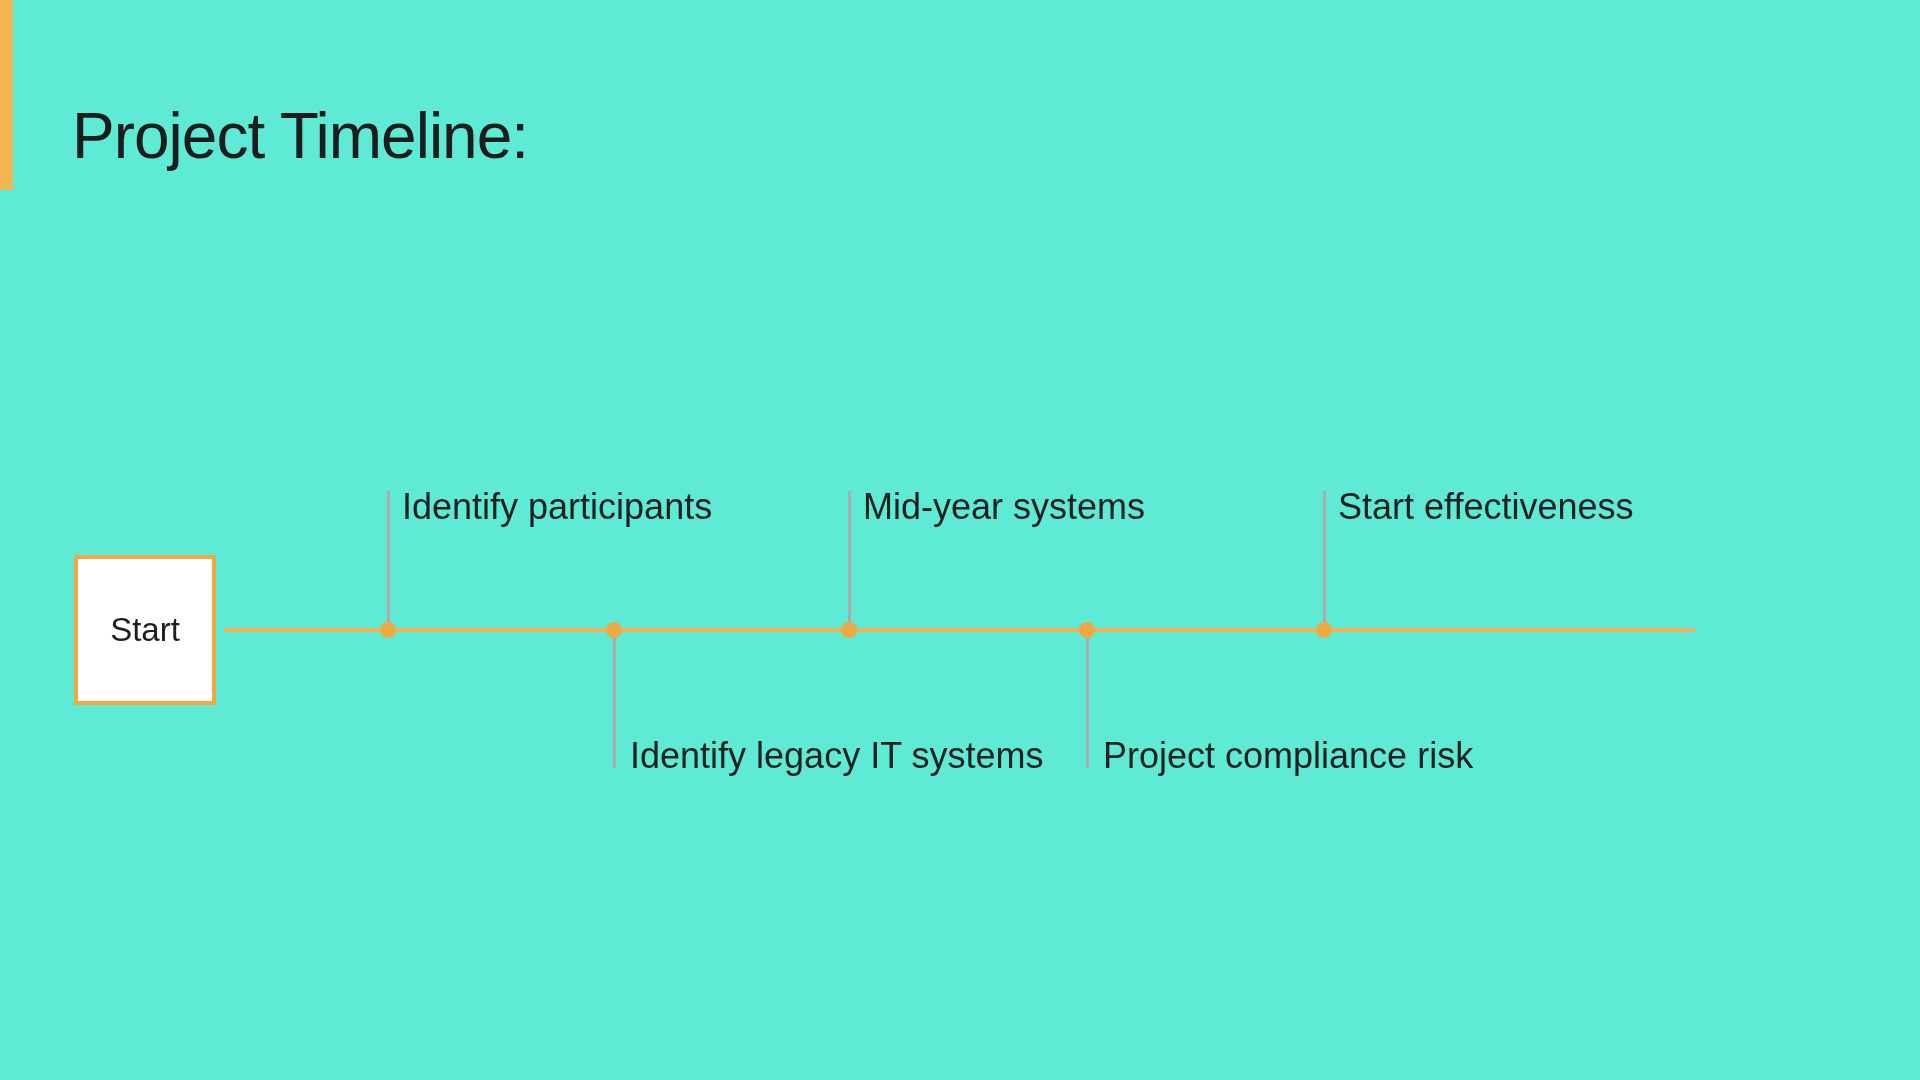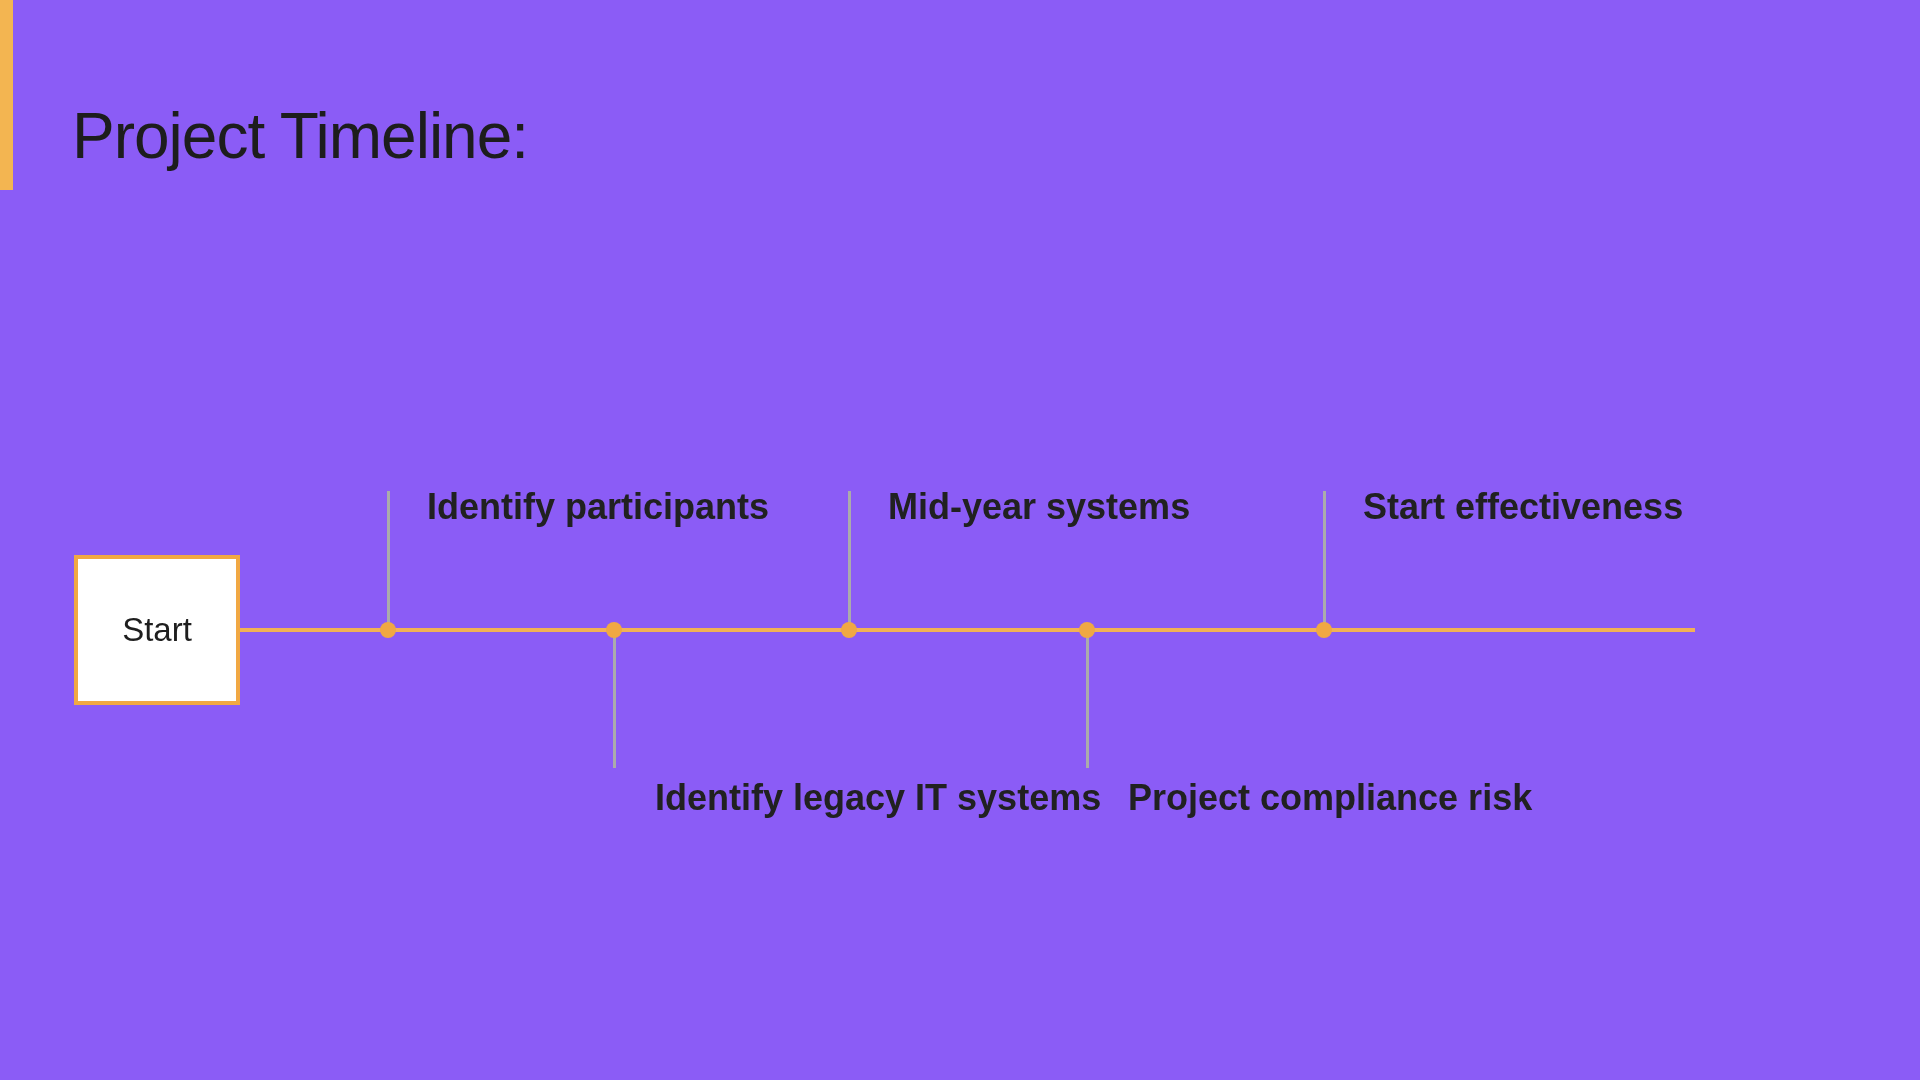--- a/index.html
+++ b/index.html
@@ -5,21 +5,21 @@
   html, body {
     margin: 0;
     padding: 0;
     background: #ffffff;
     font-family: "Liberation Sans", "DejaVu Sans", sans-serif;
   }
   .slide {
     position: relative;
     width: 1920px;
     height: 1080px;
-    background: #8b5cf6;
+    background: #5eead4;
     overflow: hidden;
   }
   .accent-bar {
     position: absolute;
     left: 0;
     top: 0;
     width: 13px;
     height: 190px;
     background: #F3B551;
   }
@@ -38,21 +38,21 @@
     position: absolute;
     left: 224px;
     top: 628px;
     width: 1471px;
     height: 4px;
     background: #F2B156;
   }
   .terminal-box {
     position: absolute;
     top: 555px;
-    width: 166px;
+    width: 142px;
     height: 150px;
     box-sizing: border-box;
     border: 4px solid #F1A843;
     background: #ffffff;
     display: flex;
     align-items: center;
     justify-content: center;
     font-size: 33px;
     color: #1e1e1e;
   }
@@ -84,27 +84,26 @@
     top: 622px;
     width: 16px;
     height: 16px;
     border-radius: 50%;
     background: #F0A843;
   }
   .milestone-label {
     position: absolute;
     white-space: nowrap;
     font-size: 36px;
-    font-weight: 700;
+    font-weight: 400;
     color: #212121;
     line-height: 1;
-    margin-left: 25px;
   }
   .above .milestone-label { left: 14px; top: 489px; }
-  .below .milestone-label { left: 16px; top: 780px; }
+  .below .milestone-label { left: 16px; top: 738px; }
 </style>
 </head>
 <body>
 
 <div class="slide">
 
   <div class="accent-bar"></div>
 
   <h1 class="slide-title">Project Timeline:</h1>
 

